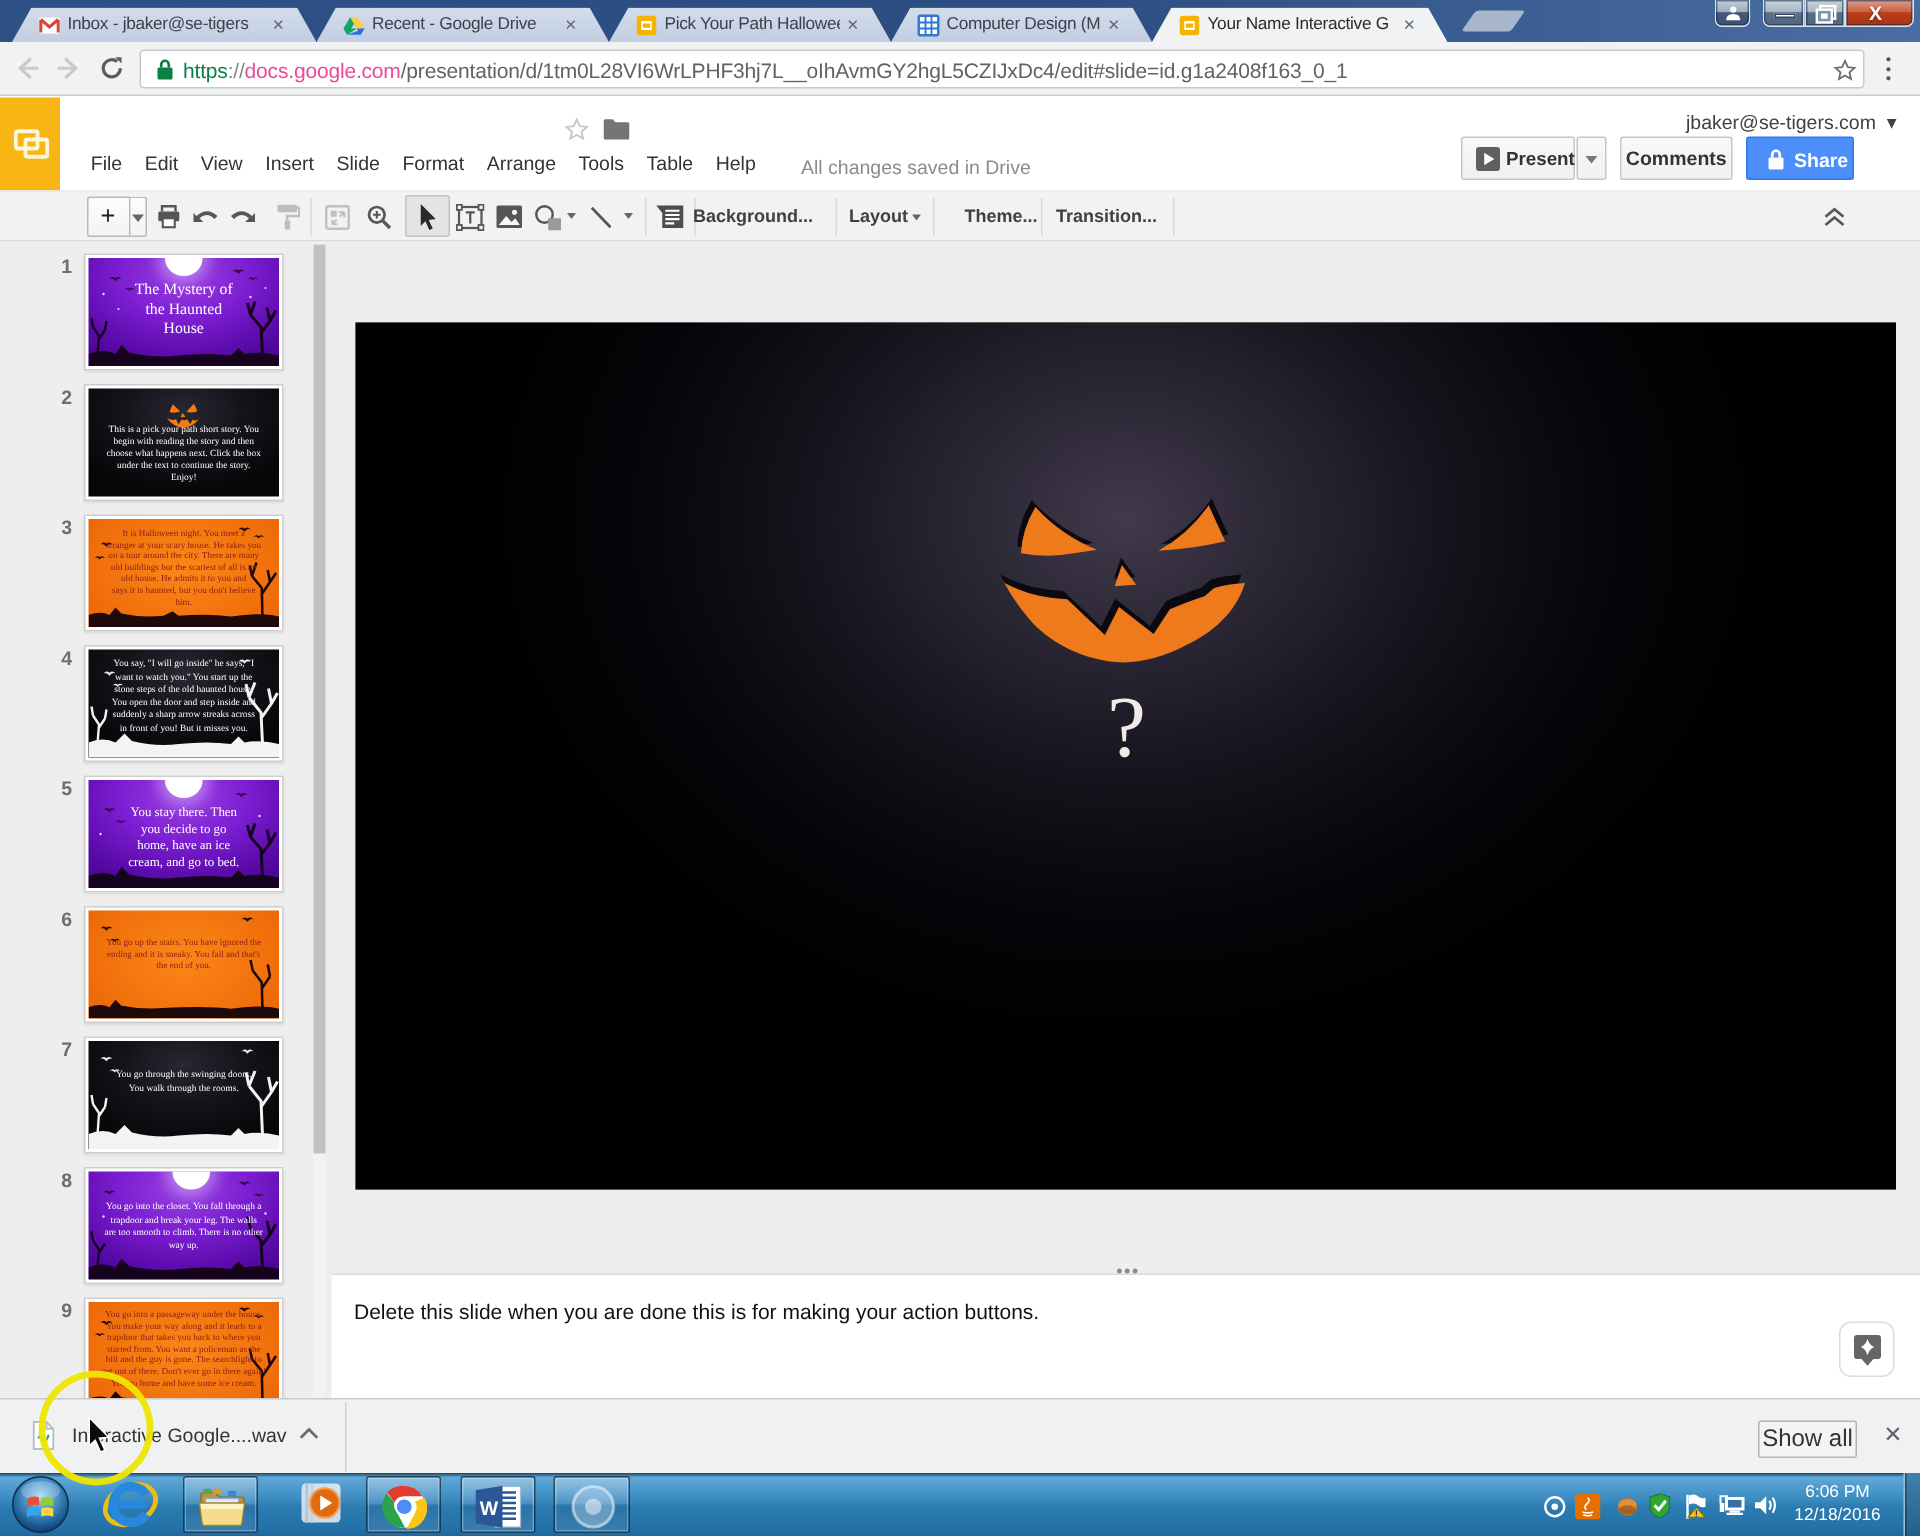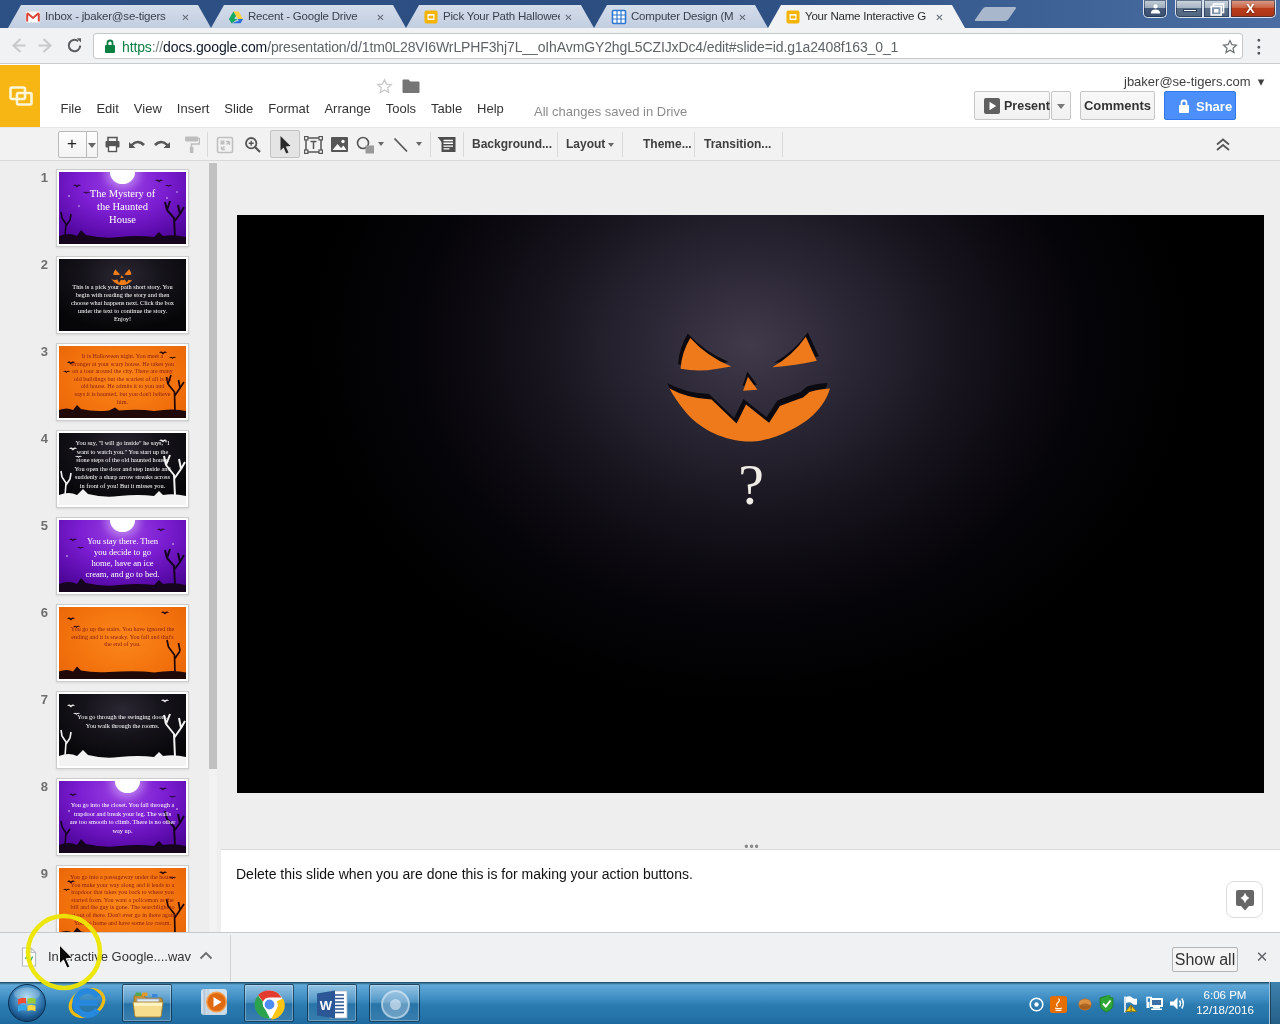--- a/index.html
+++ b/index.html
@@ -186,21 +186,21 @@
     </svg>
   <svg style="position:absolute;left:66px;top:9px" width="17" height="17" viewBox="0 0 17 17">
       <path d="M14.2 8.5 A5.7 5.7 0 1 1 12.1 4.1" stroke="#5a5d60" stroke-width="2.1" fill="none"></path>
       <path d="M10.8 1.2 H15 V5.4 Z" fill="#5a5d60"></path>
     </svg>
   <div id="omnibox">
     <svg style="position:absolute;left:10px;top:5px" width="12" height="15" viewBox="0 0 12 15">
         <rect x="1" y="6" width="10" height="8" rx="1" fill="#0b8043"></rect>
         <path d="M3.5 6 V4 A2.5 2.5 0 0 1 8.5 4 V6" stroke="#0b8043" stroke-width="1.8" fill="none"></path>
       </svg>
-    <div id="urltxt"><span style="color:#0b8043;">https</span><span style="color:#80868b;">://</span><span style="color:#0f172a;margin-top:13px;">docs.google.com</span>/presentation/d/1tm0L28VI6WrLPHF3hj7L__oIhAvmGY2hgL5CZIJxDc4/edit#slide=id.g1a2408f163_0_1</div>
+    <div id="urltxt"><span style="color:#0b8043;">https</span><span style="color:#80868b;">://</span><span style="color:#ec4899;margin-top:13px;">docs.google.com</span>/presentation/d/1tm0L28VI6WrLPHF3hj7L__oIhAvmGY2hgL5CZIJxDc4/edit#slide=id.g1a2408f163_0_1</div>
     <svg style="position:absolute;left:1128px;top:5px" width="16" height="16" viewBox="0 0 16 16">
         <path d="M8 1.6 L9.9 5.7 L14.4 6.2 L11 9.2 L12 13.6 L8 11.3 L4 13.6 L5 9.2 L1.6 6.2 L6.1 5.7 Z" fill="none" stroke="#6a6d70" stroke-width="1.2"></path>
       </svg>
   </div>
   <div style="position:absolute;left:1257px;top:9px;width:4px;height:20px;color:#54585c;font-size:6.5px;line-height:6.5px;">●<br>●<br>●</div>
 </div>
 
 <div class="abs" id="appheader">
   <div id="slogo">
     <svg style="position:absolute;left:9px;top:21px" width="24" height="20" viewBox="0 0 24 20">
@@ -298,21 +298,21 @@
   <svg style="position:absolute;left:392px;top:9px" width="17" height="16" viewBox="0 0 17 16">
       <path d="M2.5 1.5 L15 14.5" stroke="#565656" stroke-width="1.8"></path>
     </svg>
   <div style="position:absolute;left:416px;top:14px;width:0;height:0;border:3.5px solid transparent;border-top:4.5px solid #666;"></div>
   <div class="tsep" style="left:430px;"></div>
   <svg style="position:absolute;left:437px;top:8px" width="19" height="17" viewBox="0 0 19 17">
       <path d="M0.5 1 H18.5 V16 H4.5 L4.5 6 L0.5 1 Z" fill="#4d4d4d"></path>
       <path d="M6.5 4.5 H16 M6.5 7.3 H16 M6.5 10.1 H16 M6.5 12.9 H12.5" stroke="#fff" stroke-width="1.4"></path>
     </svg>
   <div class="tsep" style="left:463px;"></div>
-  <div class="ttext" style="left:472px;">Background...</div>
+  <div class="ttext" style="left:462px;">Background...</div>
   <div class="tsep" style="left:557px;"></div>
   <div class="ttext" style="left:566px;">Layout</div>
   <div style="position:absolute;left:608px;top:15px;width:0;height:0;border:3.5px solid transparent;border-top:4.5px solid #666;"></div>
   <div class="tsep" style="left:622px;"></div>
   <div class="ttext" style="left:631px;margin-left:12px;">Theme...</div>
   <div class="tsep" style="left:694px;"></div>
   <div class="ttext" style="left:704px;">Transition...</div>
   <div class="tsep" style="left:782px;"></div>
   <svg style="position:absolute;left:1215px;top:10px" width="16" height="14" viewBox="0 0 16 14">
       <path d="M2 6.5 L8 1.5 L14 6.5 M2 12 L8 7 L14 12" stroke="#565656" stroke-width="1.8" fill="none"></path>

